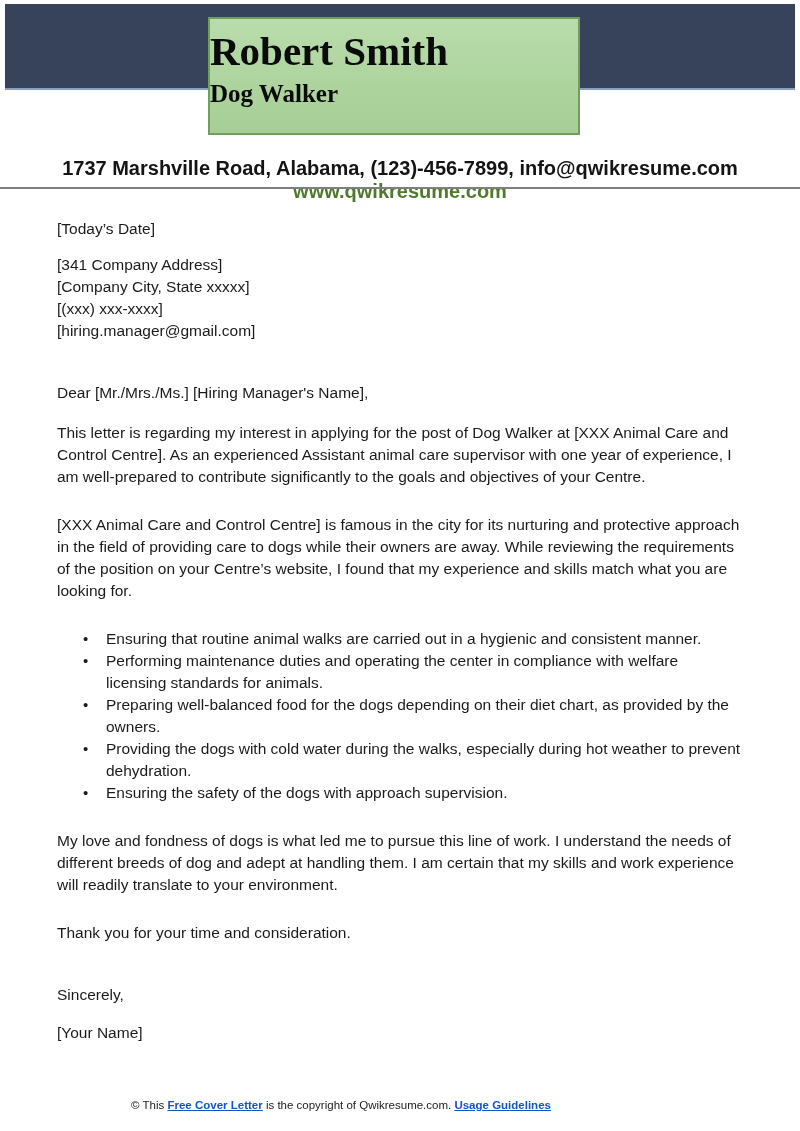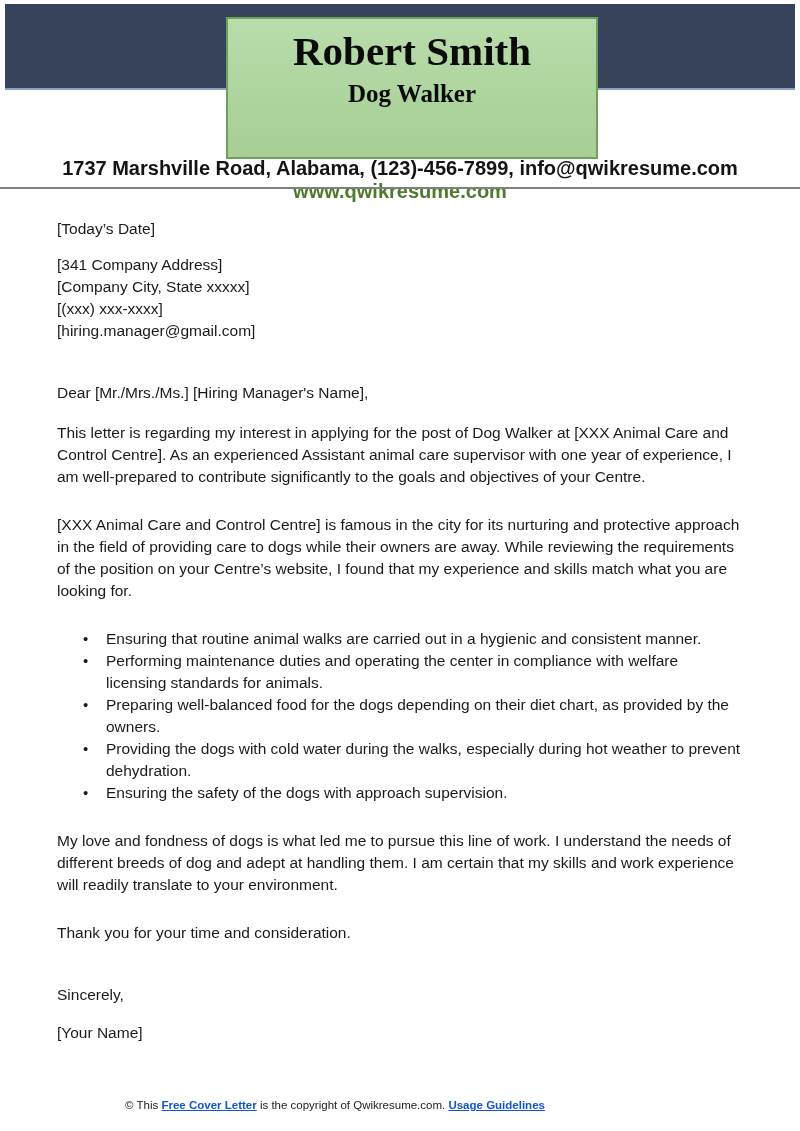--- a/index.html
+++ b/index.html
@@ -12,27 +12,26 @@
     color:#1b1b1b;
     overflow:hidden;
   }
   
   .band{
     position:absolute;top:4px;left:5px;width:790px;height:84px;
     background:#36435a;
     border-bottom:2px solid #8aa0c0;
   }
   .name-box{
-    position:absolute;top:17px;left:208px;width:372px;height:142px;
+    position:absolute;top:17px;left:208px;width:372px;height:118px;
     background:linear-gradient(180deg,#b9dcab 0%,#a6ce95 100%);
     border:2px solid #6f9f5b;
-    text-align:center;
+    text-align:left;
     z-index:2;
     box-sizing:border-box;
-    margin-left:18px;
   }
   .name{
     font-family:"Liberation Serif", serif;
     font-weight:bold;font-size:41px;line-height:48px;
     margin-top:8px;color:#0b0b0b;
   }
   .job-title{
     font-family:"Liberation Serif", serif;
     font-weight:bold;font-size:25px;line-height:32px;
     margin-top:3px;color:#0b0b0b;
@@ -66,21 +65,21 @@
   ul.duties li::before{
     content:"\2022";
     position:absolute;left:26px;top:0;
     font-size:15px;
   }
   .signoff{margin-top:40px;}
   .signature{margin:0;}
   
   .footer-text{
     position:absolute;top:1099px;left:0;width:670px;
-    text-align:center;font-size:11.5px;color:#222;
+    text-align:center;font-size:11.5px;color:#222;padding-left:6px;
   }
   .footer-link{
     color:#1155cc;font-weight:bold;text-decoration:underline;
   }
   .brand-logo{
     position:absolute;top:1138px;right:36px;
     font-size:23px;font-weight:bold;letter-spacing:-0.5px;
     line-height:40px;
   }
   .logo-qwik{color:#1c2b3a;}

